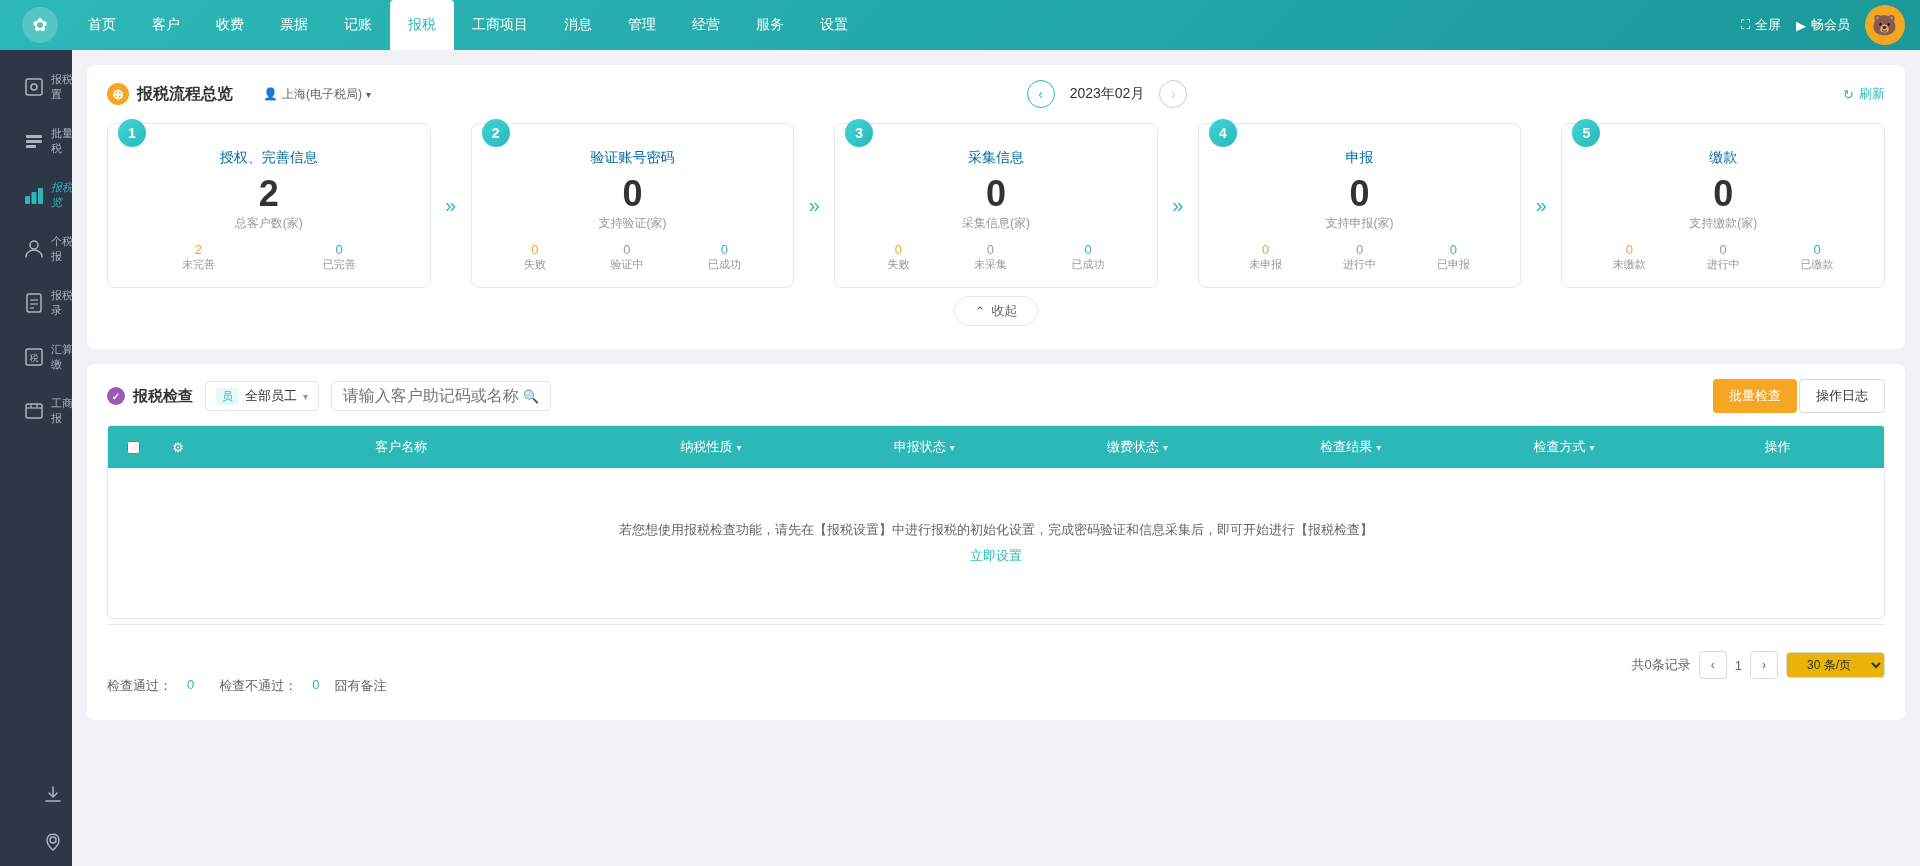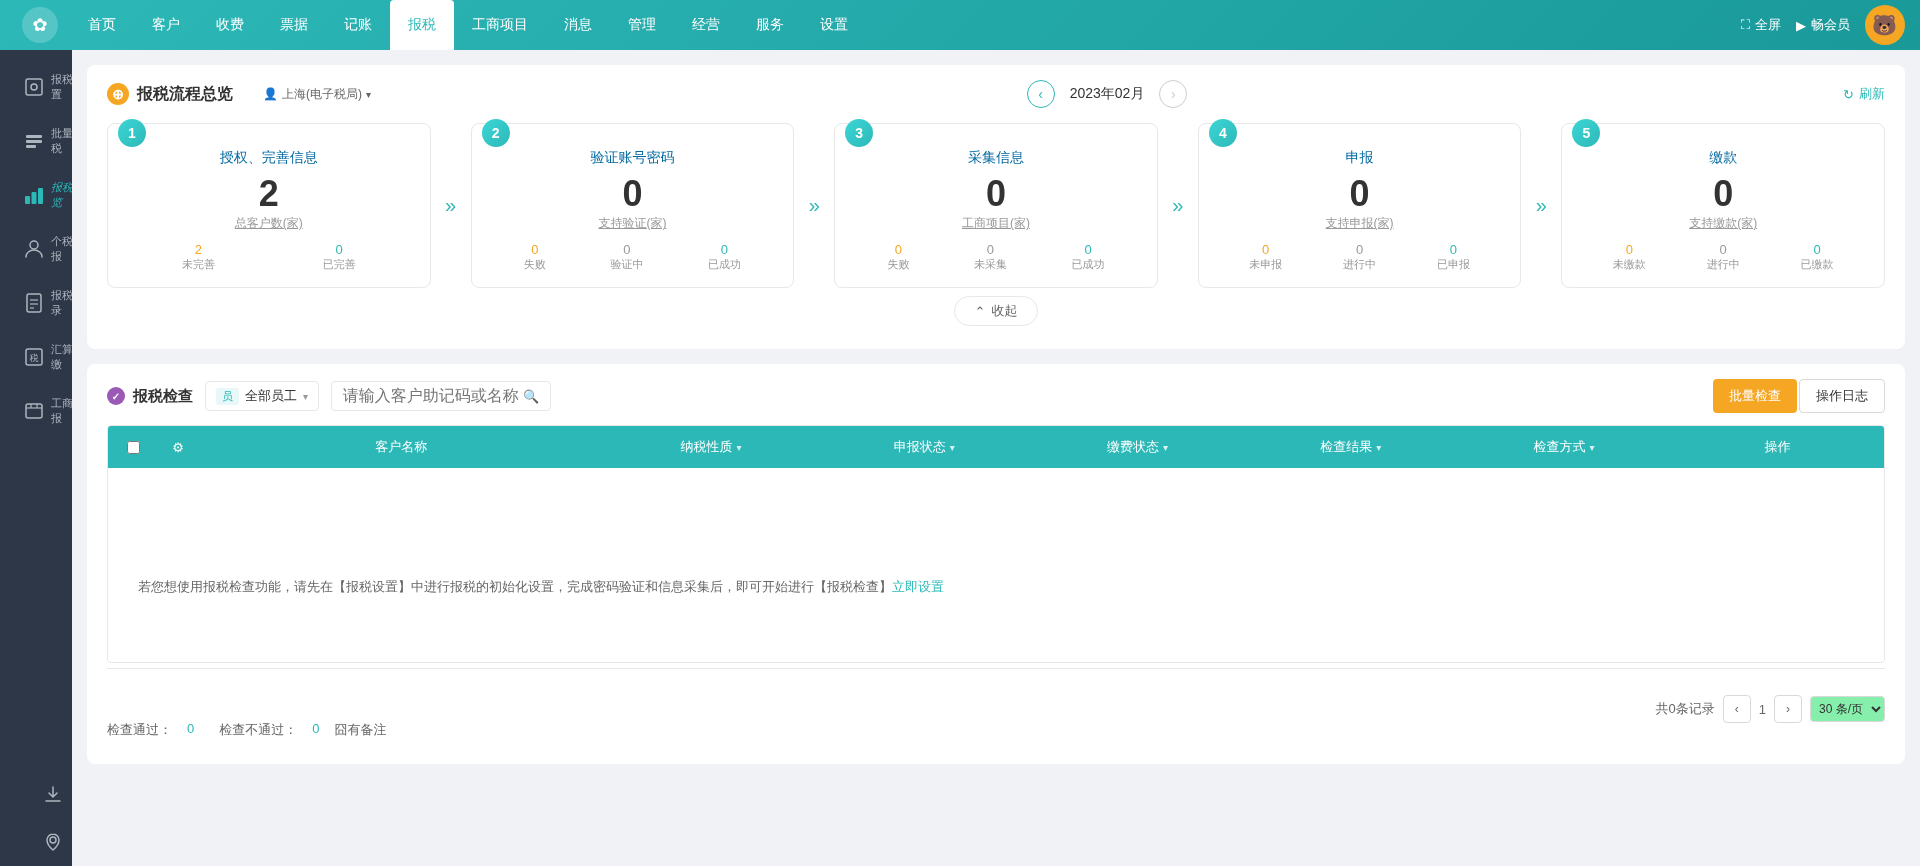--- a/index.html
+++ b/index.html
@@ -244,21 +244,20 @@
       font-weight: bold;
       color: #333;
       text-align: center;
       line-height: 1.2;
     }
     .step-subtitle {
       font-size: 12px;
       color: #999;
       text-align: center;
       margin-bottom: 10px;
-      text-decoration: underline;
     }
     .step-stats {
       display: flex;
       justify-content: space-around;
       font-size: 12px;
     }
     .stat-item { text-align: center; }
     .stat-num { color: #f5a623; font-size: 13px; }
     .stat-num.teal { color: #2db8b8; }
     .stat-label { color: #999; font-size: 11px; }
@@ -407,29 +406,28 @@
       justify-content: center;
       gap: 4px;
       white-space: nowrap;
     }
     .th-cell.name { flex: 2; }
     .filter-icon { font-size: 10px; opacity: 0.8; }
 
     .table-body {
       min-height: 150px;
       display: flex;
-      flex-direction: row;
-      align-items: center;
-      justify-content: flex-start;
+      flex-direction: column;
+      align-items: center;
+      justify-content: center;
       padding: 30px;
       text-align: center;
       color: #666;
       font-size: 13px;
       line-height: 2;
-      margin-top: 44px;
     }
     .setup-link {
       color: #2db8b8;
       cursor: pointer;
       text-decoration: none;
     }
 
     
     .table-footer {
       display: flex;
@@ -461,24 +459,24 @@
       cursor: pointer;
       display: flex;
       align-items: center;
       justify-content: center;
       font-size: 12px;
       color: #666;
     }
     .page-select {
       border: 1px solid #d9d9d9;
       border-radius: 4px;
-      padding: 4px 4px;
+      padding: 4px 16px;
       font-size: 12px;
       color: #333;
-      background: #86efac;
+      background: #eab308;
     }
   </style>
 </head>
 <body>
 
 <div class="top-nav">
   <div class="top-nav-logo">
     <div class="logo-circle">✿</div>
   </div>
   <div class="nav-items">
@@ -668,21 +666,21 @@
             </div>
           </div>
         </div>
 
         <div class="step-arrow">»</div>
 
         <div class="step-card">
           <div class="step-num">3</div>
           <div class="step-title">采集信息</div>
           <div class="step-count">0</div>
-          <div class="step-subtitle">工商项目(家)</div>
+          <div class="step-subtitle">采集信息(家)</div>
           <div class="step-stats">
             <div class="stat-item">
               <div class="stat-num">0</div>
               <div class="stat-label">失败</div>
             </div>
             <div class="stat-item">
               <div class="stat-num" style="color:#999;">0</div>
               <div class="stat-label">未采集</div>
             </div>
             <div class="stat-item">

